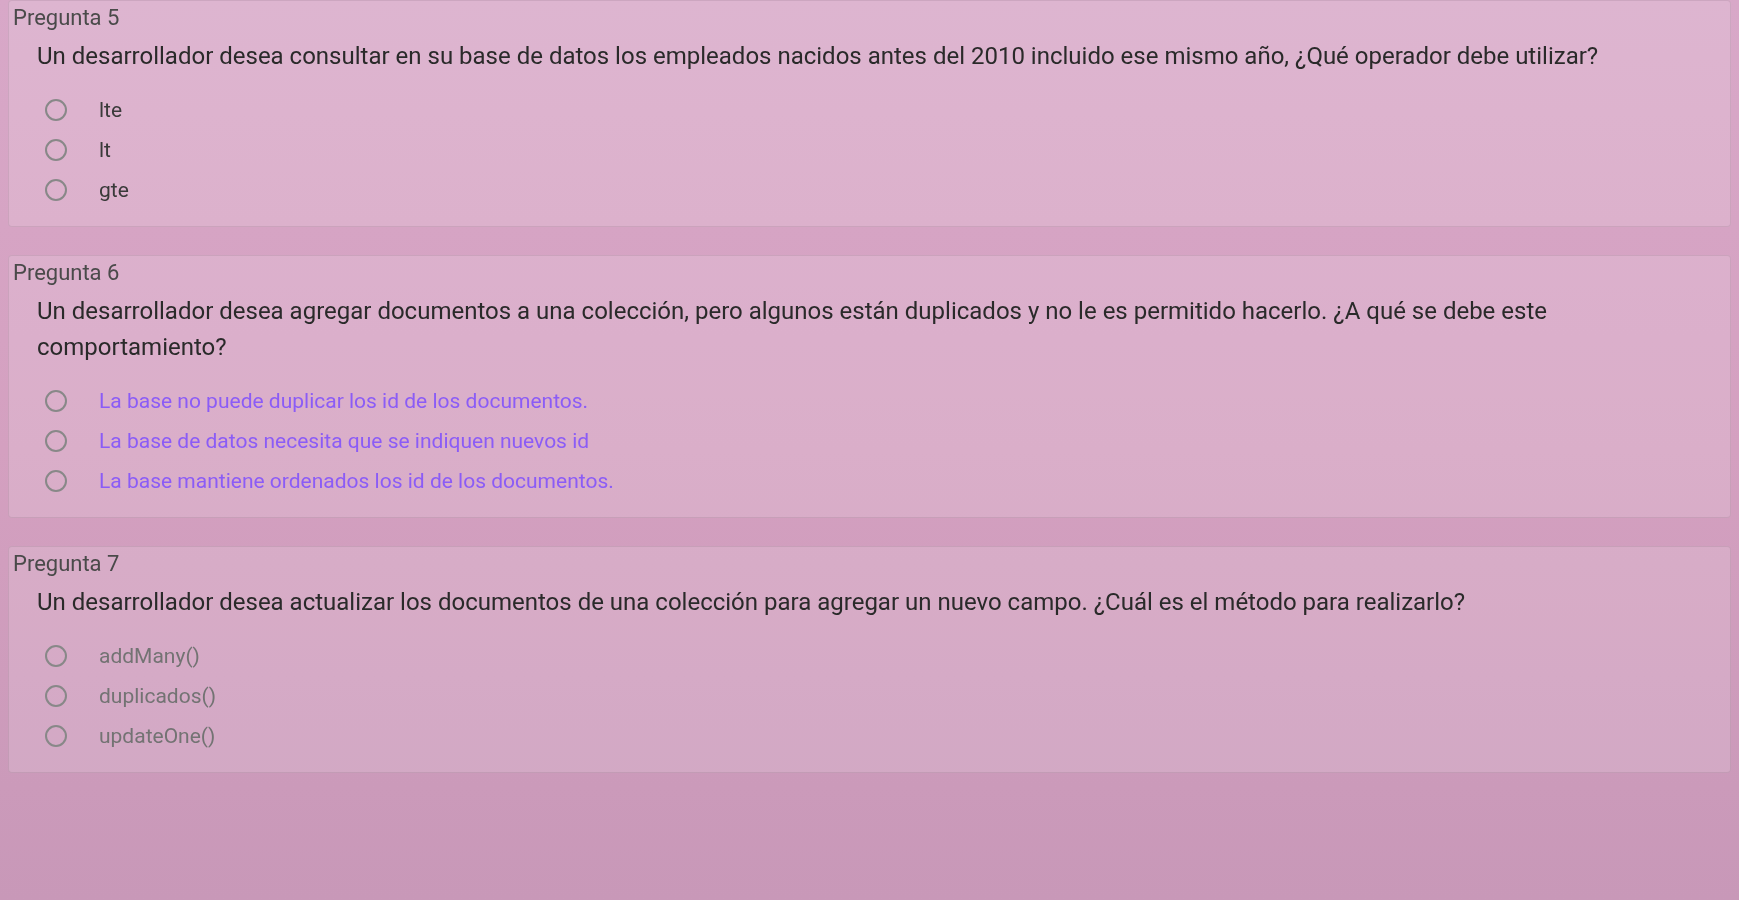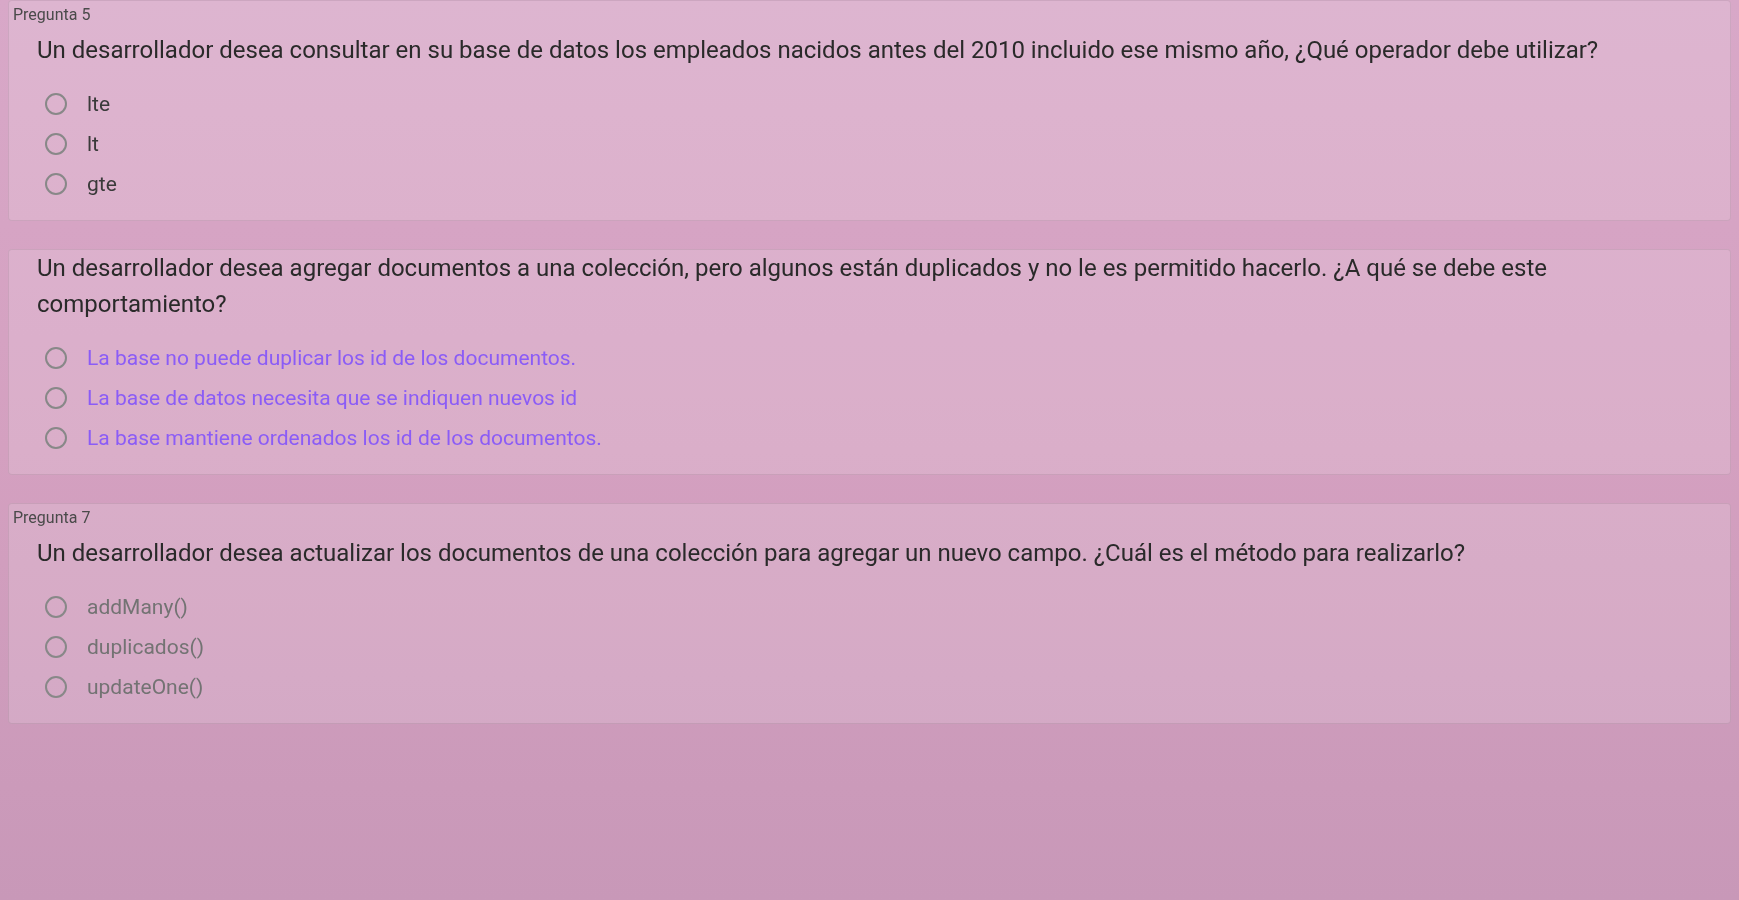--- a/index.html
+++ b/index.html
@@ -15,21 +15,21 @@
       padding: 0;
     }
     .question-card {
       background: rgba(255, 255, 255, 0.15);
       border: 1px solid rgba(0, 0, 0, 0.08);
       border-radius: 4px;
       margin: 0 8px 28px 8px;
       padding: 0 28px 24px 28px;
     }
     .question-header {
-      font-size: 16px;
+      font-size: 22px;
       font-weight: 400;
       color: #4a4a4a;
       padding-top: 4px;
       padding-bottom: 8px;
       margin-left: -24px;
     }
     .question-text {
       font-size: 24px;
       font-weight: 400;
       color: #2a2a2a;
@@ -38,21 +38,21 @@
     }
     .options {
       display: flex;
       flex-direction: column;
       gap: 16px;
       padding-left: 8px;
     }
     .option {
       display: flex;
       align-items: center;
-      gap: 20px;
+      gap: 32px;
       cursor: pointer;
     }
     .radio-circle {
       width: 22px;
       height: 22px;
       border: 2px solid #888;
       border-radius: 50%;
       flex-shrink: 0;
       background: transparent;
     }
@@ -87,20 +87,21 @@
       <span class="option-label">lt</span>
     </div>
     <div class="option">
       <div class="radio-circle"></div>
       <span class="option-label">gte</span>
     </div>
   </div>
 </div>
 
 <div class="question-card">
+  <div class="question-header">Pregunta 6</div>
   <div class="question-text">Un desarrollador desea agregar documentos a una colección, pero algunos están duplicados y no le es permitido hacerlo. ¿A qué se debe este comportamiento?</div>
   <div class="options q6-options">
     <div class="option">
       <div class="radio-circle"></div>
       <span class="option-label">La base no puede duplicar los id de los documentos.</span>
     </div>
     <div class="option">
       <div class="radio-circle"></div>
       <span class="option-label">La base de datos necesita que se indiquen nuevos id</span>
     </div>

